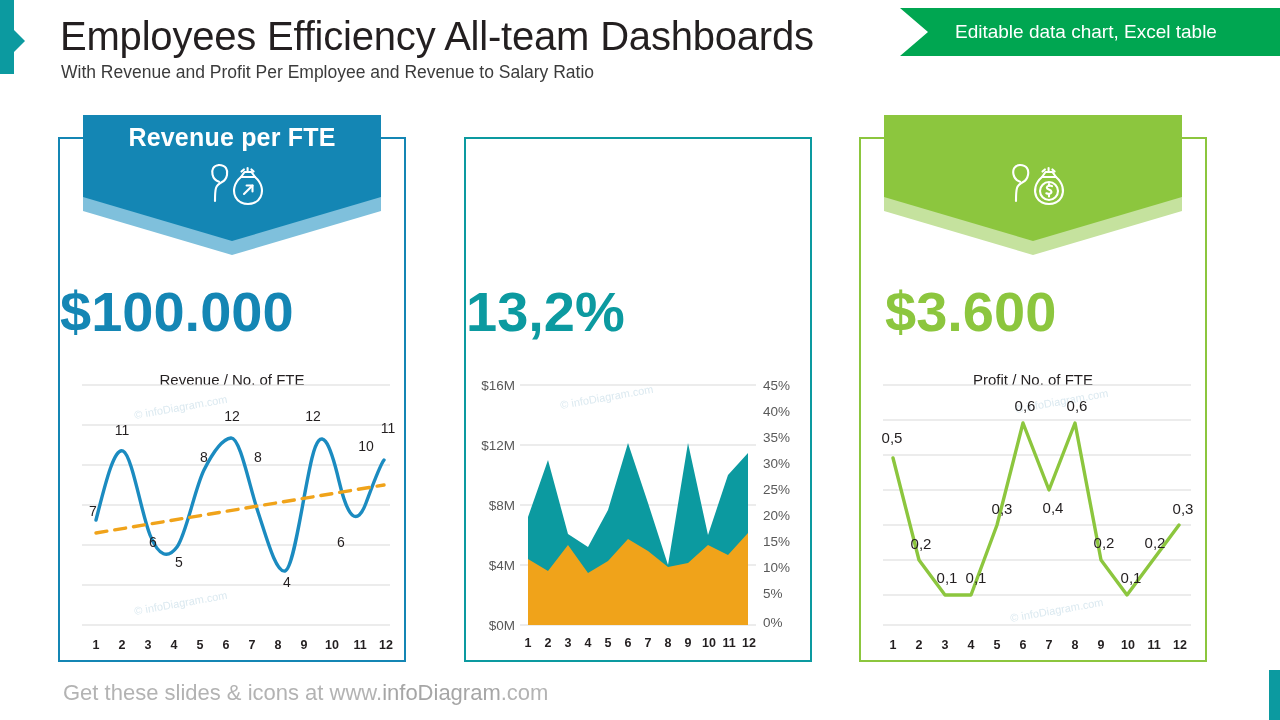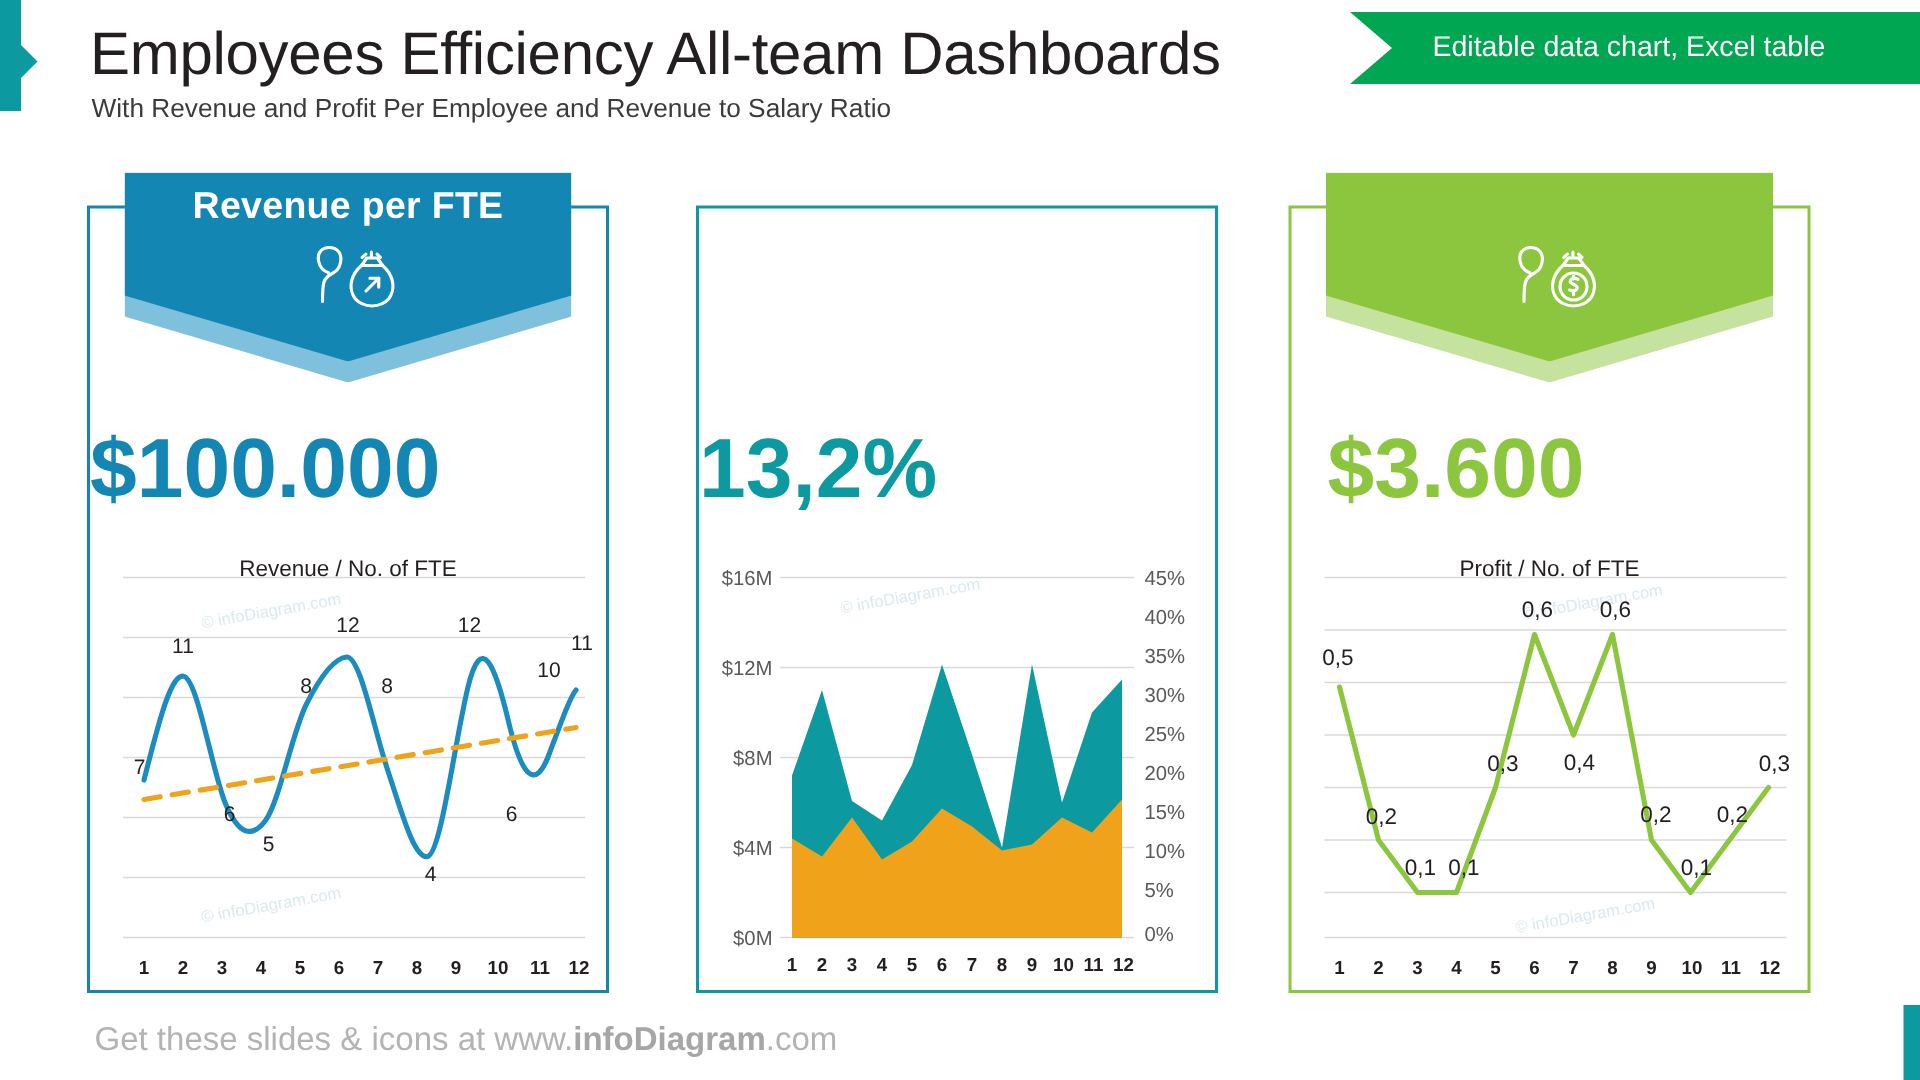--- a/index.html
+++ b/index.html
@@ -122,21 +122,21 @@
   .chart-holder {
     position: absolute; left: 0; top: 236px; width: 344px; height: 285px;
   }
   .chart-holder svg { display: block; }
 
   
   .footer {
     position: absolute; left: 63px; bottom: 14px;
     font-size: 22px; color: #b3b3b3; white-space: nowrap;
   }
-  .footer b { color: #a6a6a6; font-weight: bold; }
+  .footer b { color: #a6a6a6; font-weight: normal; }
   .wm { fill: #dbe9f0; font-size: 11px; font-family: "Liberation Sans", sans-serif; }
 </style>
 </head>
 <body>
 
 <div class="slide">
 
   <div class="edge-accent"></div>
   <div class="edge-accent-tip"></div>
   <div class="edge-accent-br"></div>

